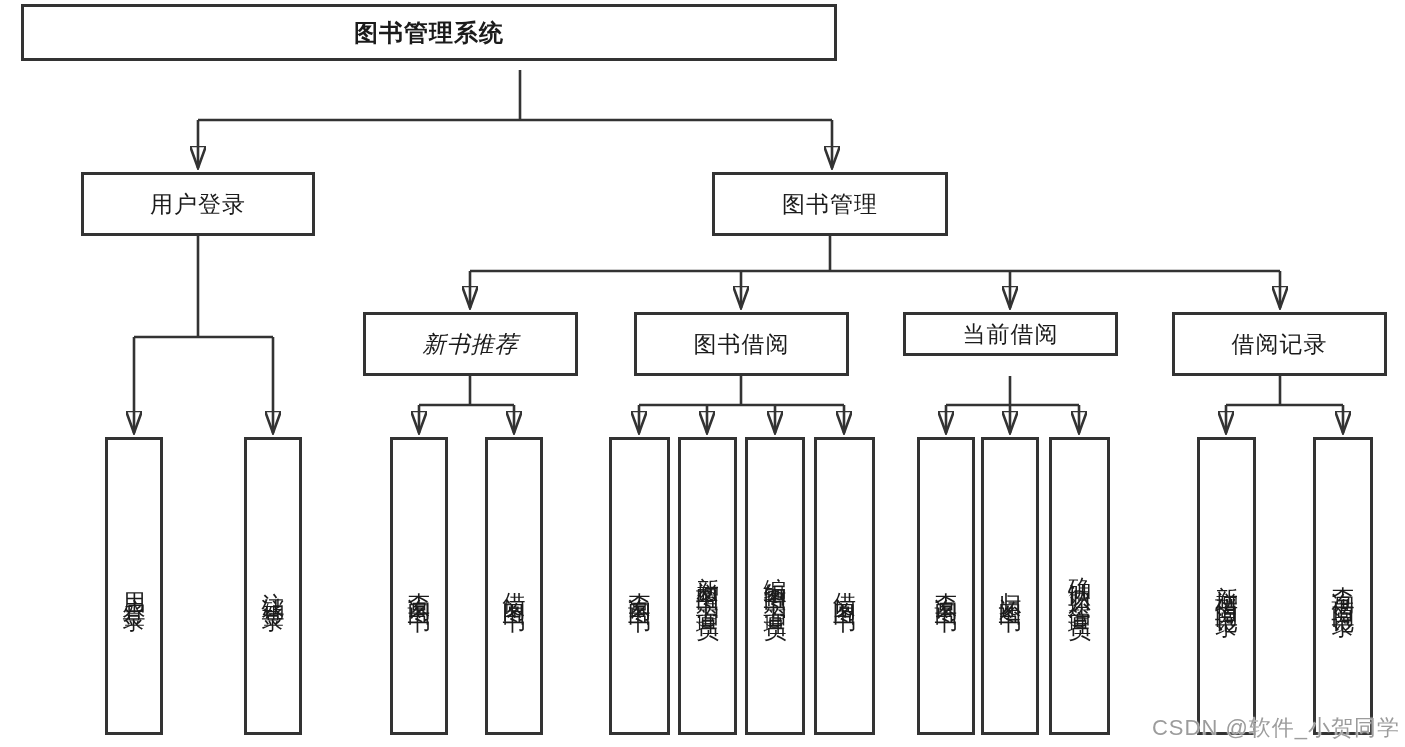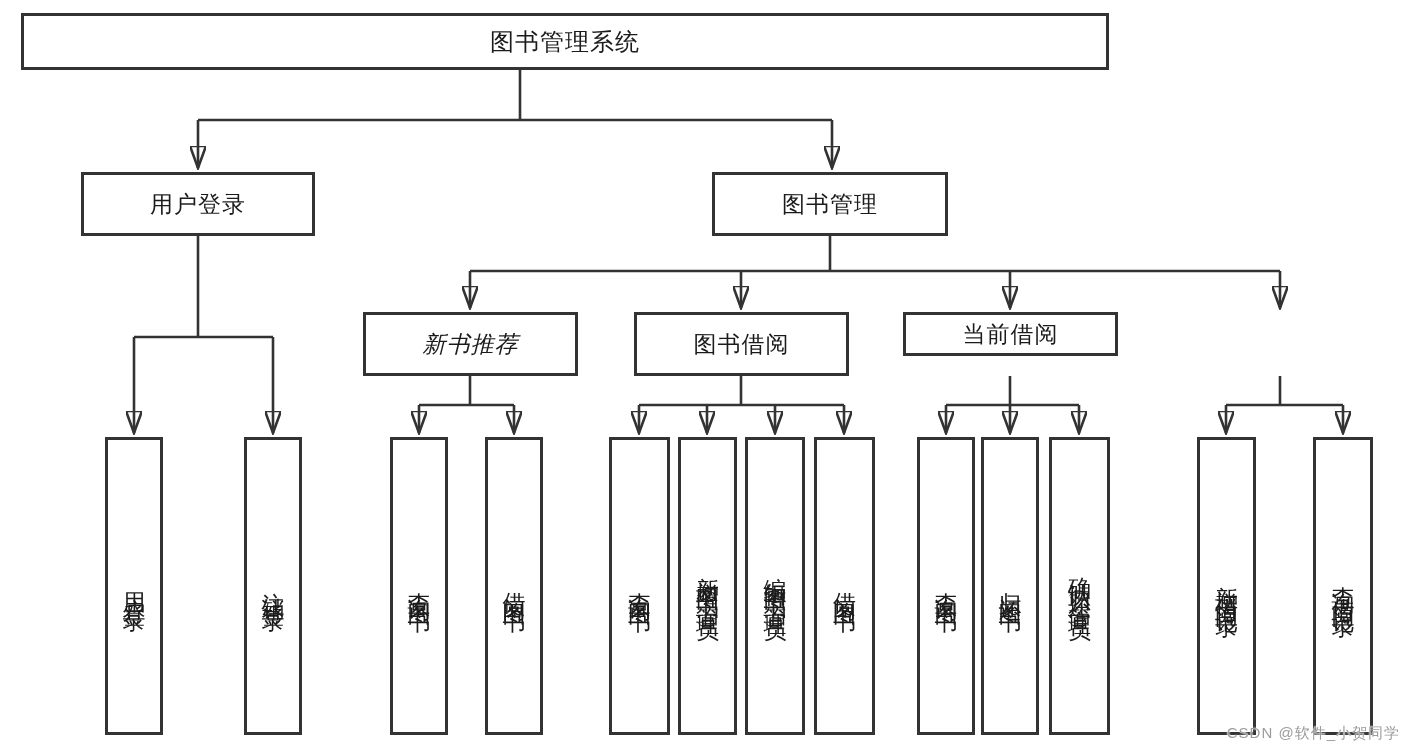--- a/index.html
+++ b/index.html
@@ -48,21 +48,21 @@
   .vbox {
     writing-mode: vertical-rl;
     font-size: 23px;
     letter-spacing: 6px;
     line-height: 1;
   }
   .watermark {
     position: absolute;
     right: 5px;
     bottom: 4px;
-    font-size: 15px;
+    font-size: 22px;
     color: #9c9c9c;
     letter-spacing: 1px;
     text-shadow: 0 0 2px #ffffff, 0 0 1px #ffffff;
     z-index: 10;
     pointer-events: none;
     white-space: nowrap;
   }
 </style>
 </head>
 <body>
@@ -124,28 +124,29 @@
     </g>
 
     <g>
       <path d="M1280,376 L1280,405"></path>
       <path d="M1226,405 L1343,405"></path>
       <path d="M1226,405 L1226,433" marker-end="url(#arrow)"></path>
       <path d="M1343,405 L1343,433" marker-end="url(#arrow)"></path>
     </g>
   </svg>
 
-  <div class="box hbox root-box" style="left:21px; top:13px; width:1088px; height:57px;">图书管理系统</div>
+  <div class="box hbox root-box" style="left:21px; top:4px; width:816px; height:57px;font-weight:bold;">图书管理系统</div>
 
   <div class="box hbox" style="left:81px; top:172px; width:234px; height:64px;">用户登录</div>
   <div class="box hbox" style="left:712px; top:172px; width:236px; height:64px;">图书管理</div>
 
   <div class="box hbox" style="left:363px; top:312px; width:215px; height:64px;font-style:italic;">新书推荐</div>
   <div class="box hbox" style="left:634px; top:312px; width:215px; height:64px;">图书借阅</div>
   <div class="box hbox" style="left:903px; top:312px; width:215px; height:44px;">当前借阅</div>
+  <div class="box hbox" style="left:1172px; top:312px; width:215px; height:64px;">借阅记录</div>
 
   <div class="box vbox" style="left:105px; top:437px; width:58px; height:298px;">用户登录</div>
   <div class="box vbox" style="left:244px; top:437px; width:58px; height:298px;">注销登录</div>
 
   <div class="box vbox" style="left:390px; top:437px; width:58px; height:298px;">查询图书</div>
   <div class="box vbox" style="left:485px; top:437px; width:58px; height:298px;">借阅图书</div>
 
   <div class="box vbox" style="left:609px; top:437px; width:61px; height:298px;">查询图书</div>
   <div class="box vbox" style="left:678px; top:437px; width:59px; height:298px;">新增图书（管理员）</div>
   <div class="box vbox" style="left:745px; top:437px; width:60px; height:298px;">编辑图书（管理员）</div>

